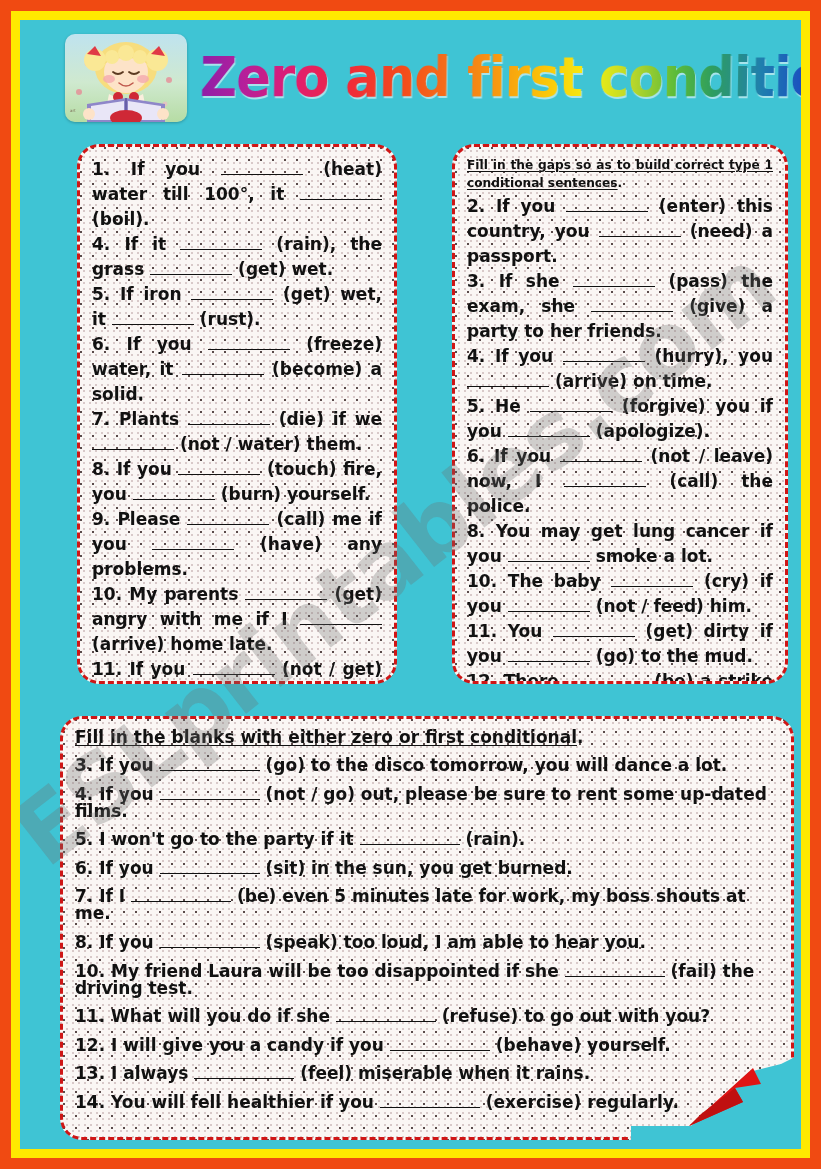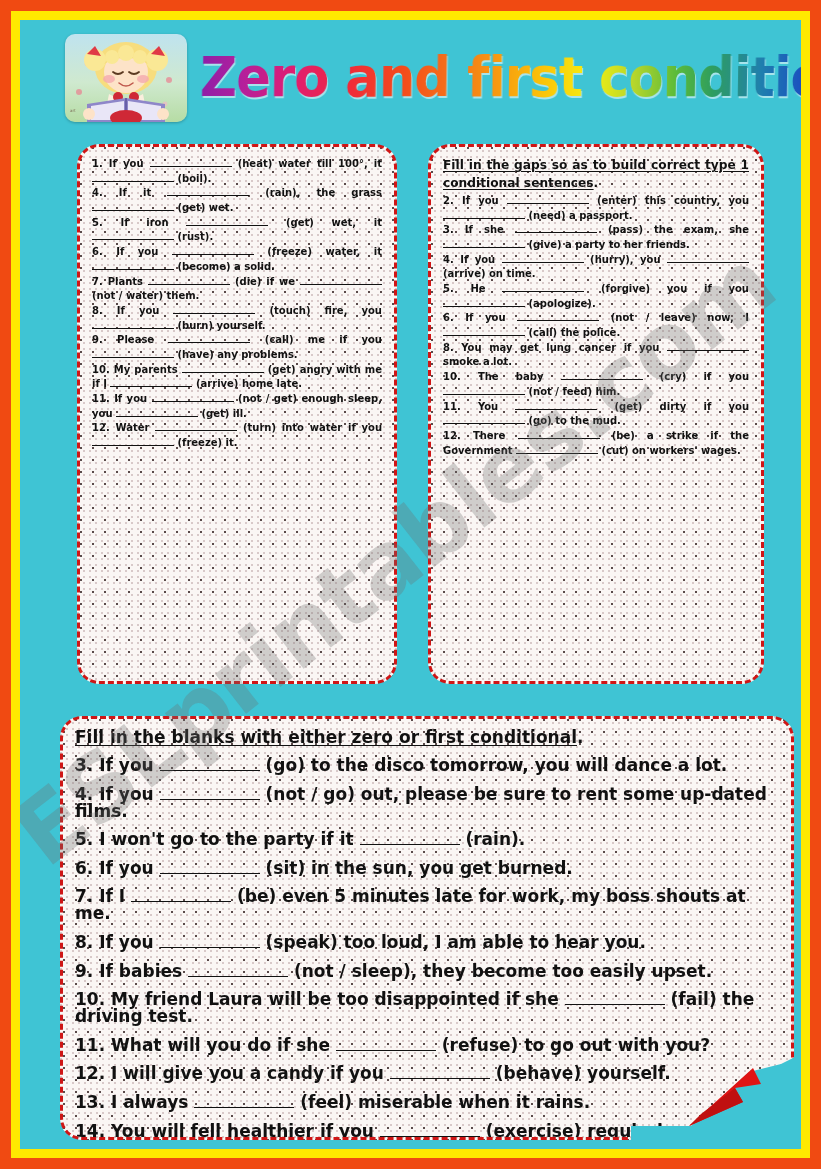--- a/index.html
+++ b/index.html
@@ -92,38 +92,38 @@
     overflow:hidden;
   }
   .card-inner{
     position:relative;
     padding:10px 12px 6px 12px;
     height:100%;
     box-sizing:border-box;
   }
 
   .box-left{ left:57px;  top:124px; width:320px; height:540px; }
-  .box-right{left:408px; top:124px; width:336px; height:540px; }
+  .box-right{left:432px; top:124px; width:336px; height:540px; }
   .box-bottom{left:40px; top:696px; width:734px; height:424px; }
 
   
   .instr{
     font-family:"DejaVu Sans", sans-serif;
     font-weight:bold;
     font-size:12.2px;
     line-height:1.47;
     color:#111;
     margin:0 0 1px 0;
     text-align:justify;
   }
   .instr u{text-decoration:underline;text-underline-offset:2px;}
   .q{
     font-family:"DejaVu Sans", sans-serif;
     font-weight:bold;
-    font-size:10px;
+    font-size:17px;
     line-height:1.47;
     color:#111;
     margin:0;
     text-align:justify;
     text-justify:inter-word;
   }
   .box-bottom .instr,
   .box-bottom .q{
     font-size:17px;
     line-height:1.0;
@@ -276,21 +276,20 @@
       <div class="card box-bottom">
         <div class="card-inner">
           <p class="instr"><u>Fill in the blanks with either zero or first conditional</u>.</p>
           <div>
               <p class="q">3. If you <span class="blank b-lg"></span> (go) to the disco tomorrow, you will dance a lot.</p>
               <p class="q">4. If you <span class="blank b-lg"></span> (not / go) out, please be sure to rent some up-dated films.</p>
               <p class="q">5. I won't go to the party if it <span class="blank b-lg"></span> (rain).</p>
               <p class="q">6. If you <span class="blank b-lg"></span> (sit) in the sun, you get burned.</p>
               <p class="q">7. If I <span class="blank b-lg"></span> (be) even 5 minutes late for work, my boss shouts at me.</p>
               <p class="q">8. If you <span class="blank b-lg"></span> (speak) too loud, I am able to hear you.</p>
-              <p class="q">9. If babies <span class="blank b-lg"></span> (not / sleep), they become too easily upset.</p>
               <p class="q">10. My friend Laura will be too disappointed if she <span class="blank b-lg"></span> (fail) the driving test.</p>
               <p class="q">11. What will you do if she <span class="blank b-lg"></span> (refuse) to go out with you?</p>
               <p class="q">12. I will give you a candy if you <span class="blank b-lg"></span> (behave) yourself.</p>
               <p class="q">13. I always <span class="blank b-lg"></span> (feel) miserable when it rains.</p>
               <p class="q">14. You will fell healthier if you <span class="blank b-lg"></span> (exercise) regularly.</p>
             </div>
         </div>
       </div>
 
       <div class="watermark">

